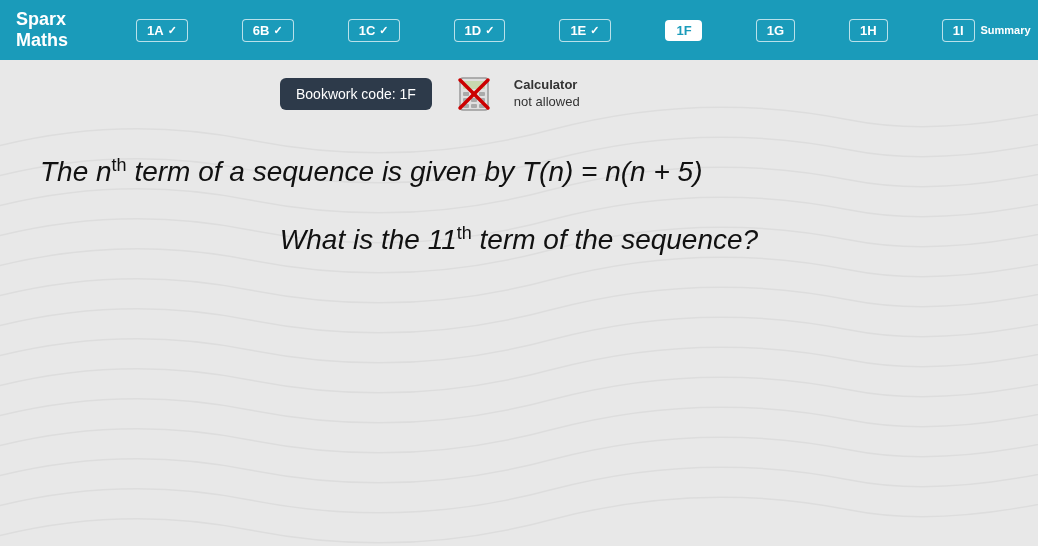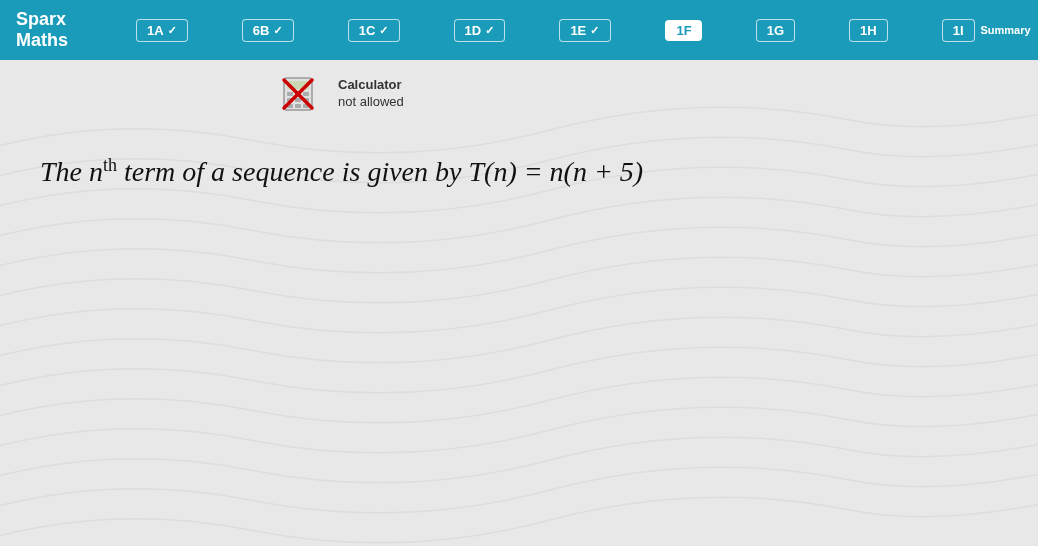--- a/index.html
+++ b/index.html
@@ -146,21 +146,20 @@
       z-index: 10;
       padding: 30px 40px 20px 40px;
     }
 
     .math-question {
       font-size: 28px;
       color: #111;
       margin-bottom: 28px;
       font-style: italic;
       line-height: 1.6;
-      font-family: Liberation Serif, serif;
     }
 
     .math-line2 {
       font-size: 28px;
       color: #111;
       text-align: center;
       font-style: italic;
     }
   </style>
 </head>
@@ -224,20 +223,21 @@
     </div>
     <div class="nav-tab">
       <span>1I</span>
     </div>
 
     <button class="summary-tab">Summary</button>
   </div>
 </div>
 
 <div class="subheader">
+  <div class="bookwork-badge">Bookwork code: 1F</div>
 
   <div class="calculator-notice">
 
     <div class="calculator-icon">
       <svg viewBox="0 0 36 36" xmlns="http://www.w3.org/2000/svg">
 
         <rect x="4" y="2" width="28" height="32" rx="3" fill="#e0e0e0" stroke="#999" stroke-width="1.5"></rect>
 
         <rect x="7" y="5" width="22" height="8" rx="1" fill="#c8d8b0"></rect>
 
@@ -260,13 +260,16 @@
       <span class="line2">not allowed</span>
     </div>
   </div>
 </div>
 
 <div class="main-content">
   <div class="math-question">
     <span>The <i>n</i></span><sup style="font-size:18px; font-style:normal;">th</sup><span> term of a sequence is given by <i>T</i>(<i>n</i>) = <i>n</i>(<i>n</i> + 5)</span>
   </div>
 
+  <div class="math-line2">
+    <span>What is the 11</span><sup style="font-size:18px; font-style:normal;">th</sup><span> term of the sequence?</span>
+  </div>
 </div>
 
 </body></html>

